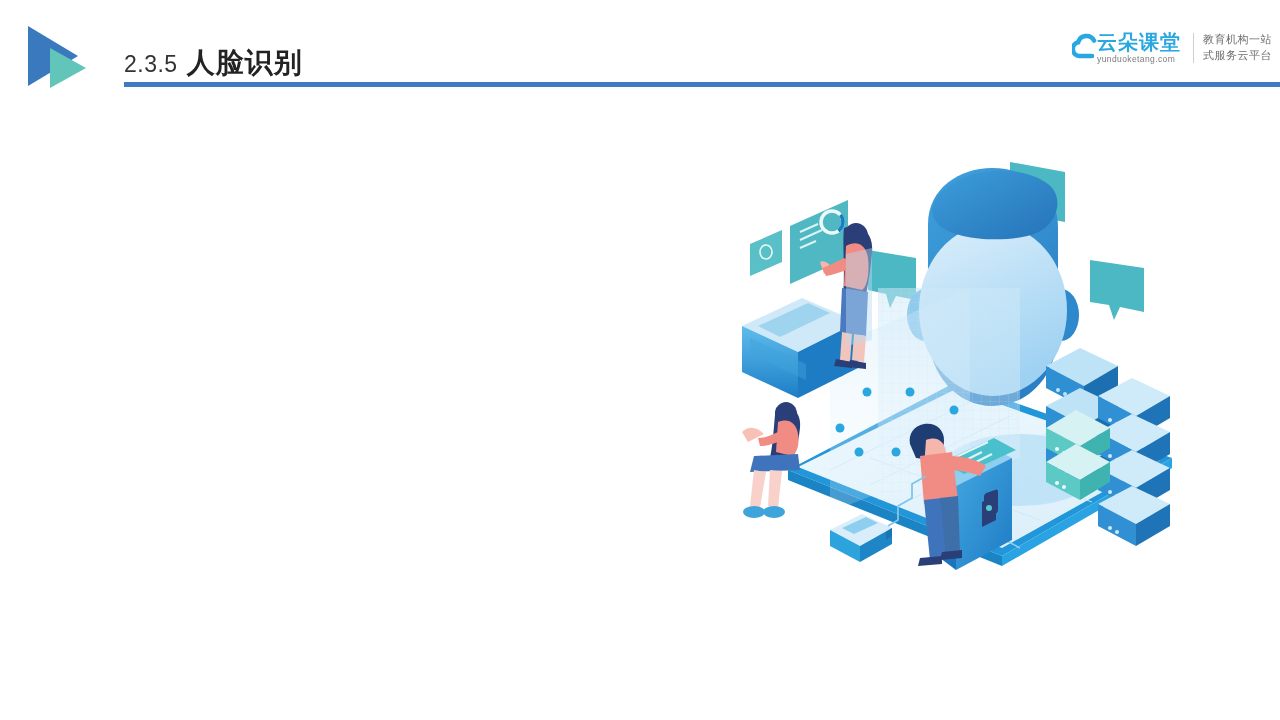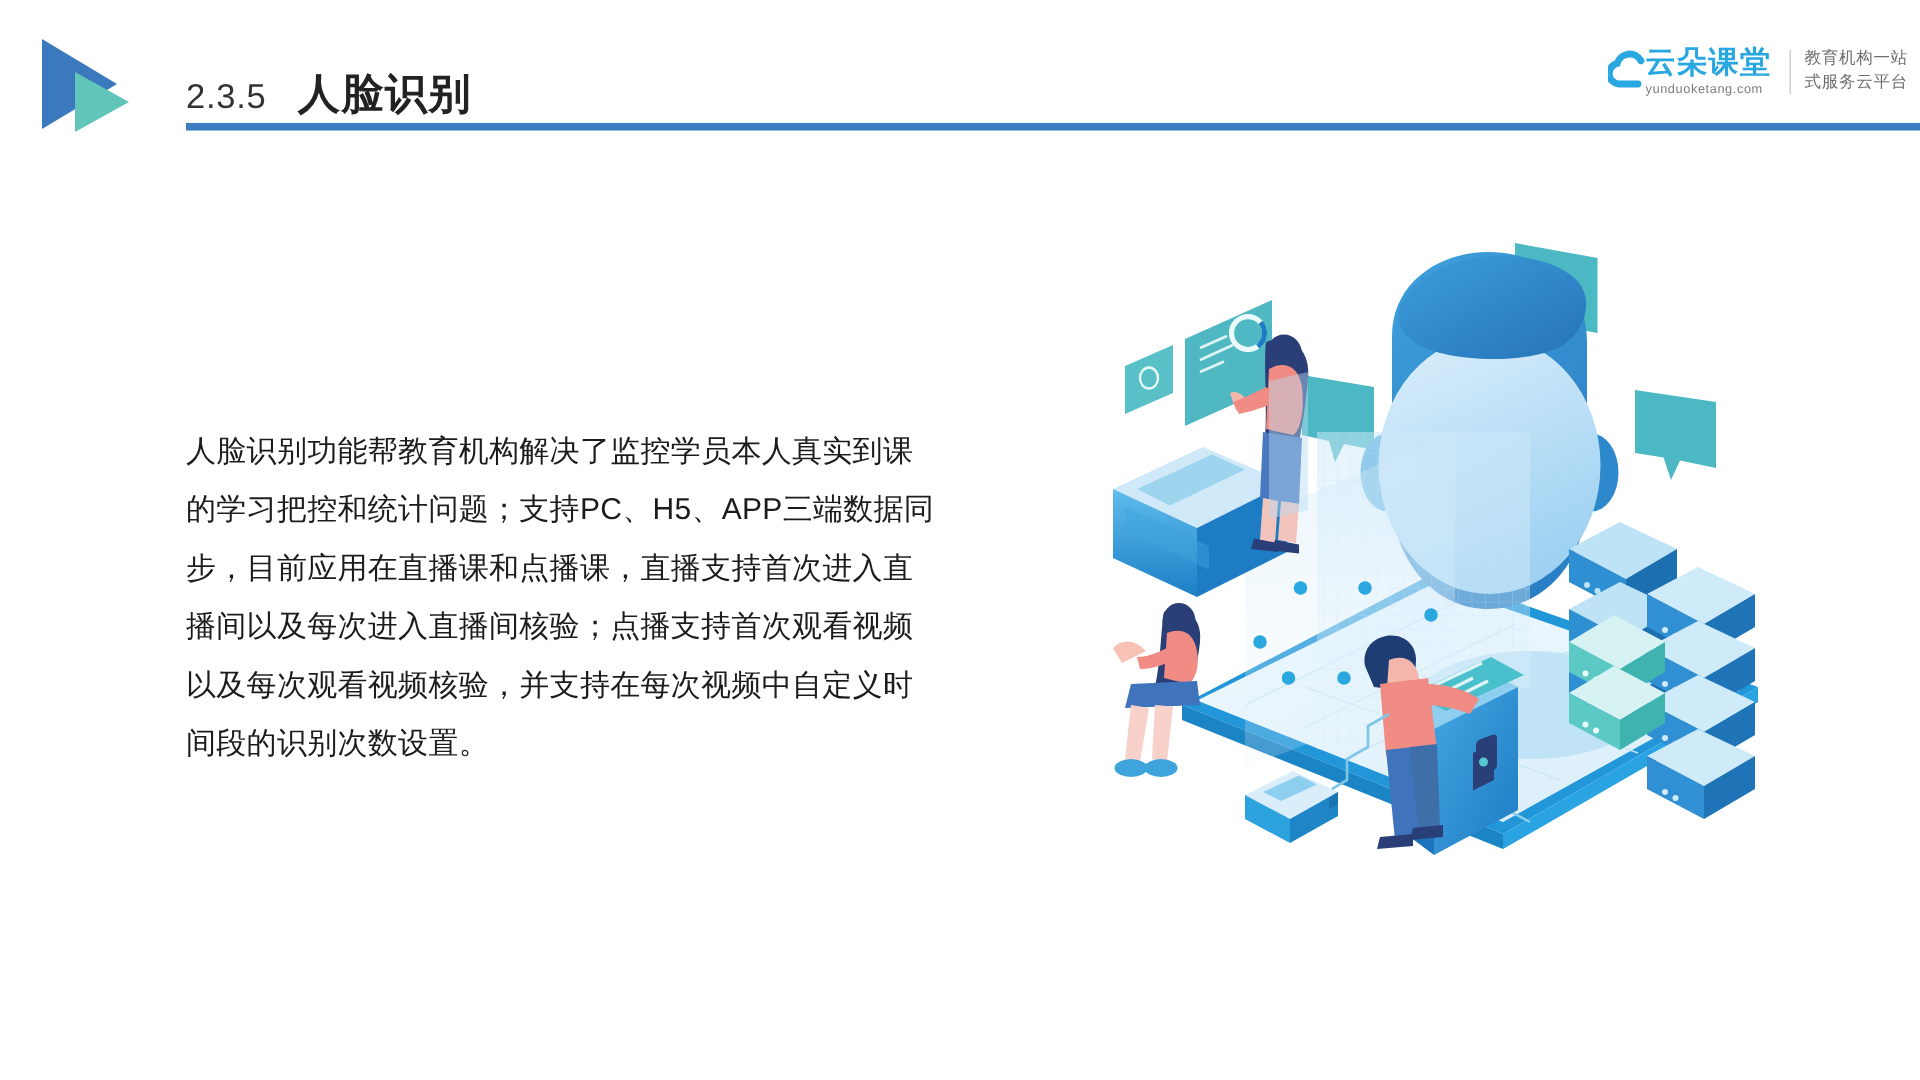--- a/index.html
+++ b/index.html
@@ -72,21 +72,21 @@
   .title-num {
     font-size: 23px;
     font-weight: 400;
     color: #333333;
     letter-spacing: 0.5px;
   }
   .title-text {
     font-size: 28px;
     font-weight: bold;
     color: #222222;
-    margin-left: 21px;
+    margin-left: 9px;
     letter-spacing: 1px;
   }
 
   .title-rule {
     position: absolute;
     left: 124px;
     top: 82px;
     width: 1156px;
     height: 5px;
     background: #3D7CC0;
@@ -198,23 +198,20 @@
         <span class="logo-en">yunduoketang.com</span>
       </div>
       <div class="divider"></div>
       <div class="tagline">
         <span>教育机构一站</span>
         <span>式服务云平台</span>
       </div>
     </div>
   </div>
 
-  <div class="body-copy">
-    <p>人脸识别功能帮教育机构解决了监控学员本人真实到课的学习把控和统计问题；支持PC、H5、APP三端数据同步，目前应用在直播课和点播课，直播支持首次进入直播间以及每次进入直播间核验；点播支持首次观看视频以及每次观看视频核验，并支持在每次视频中自定义时间段的识别次数设置。</p>
-  </div>
 
   <div class="illus">
     <svg width="470" height="450" viewBox="0 0 470 450" aria-hidden="true">
       <defs>
         <linearGradient id="gFace" x1="0" y1="0" x2="0.4" y2="1">
           <stop offset="0%" stop-color="#DCEFFB"></stop>
           <stop offset="100%" stop-color="#9FD2F2"></stop>
         </linearGradient>
         <linearGradient id="gHair" x1="0" y1="0" x2="0.5" y2="1">
           <stop offset="0%" stop-color="#3FA0DC"></stop>

